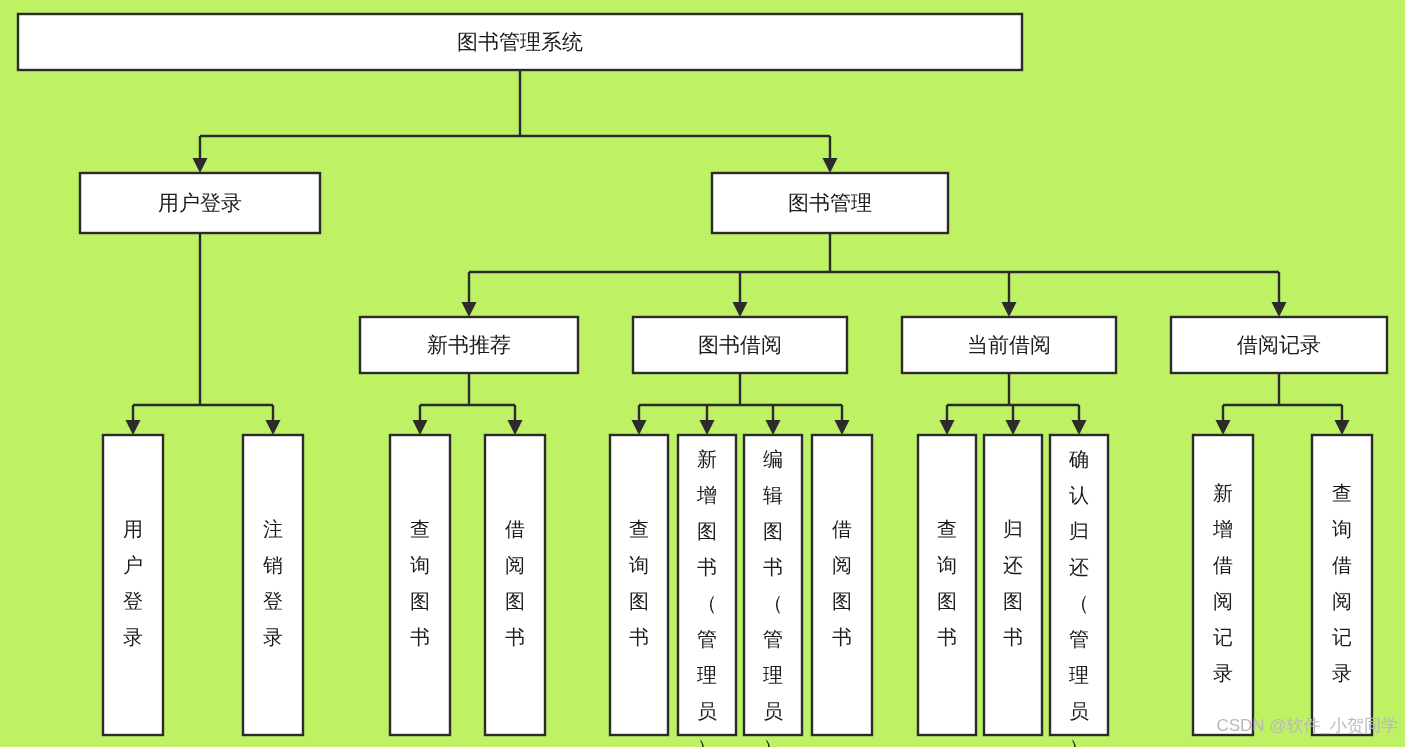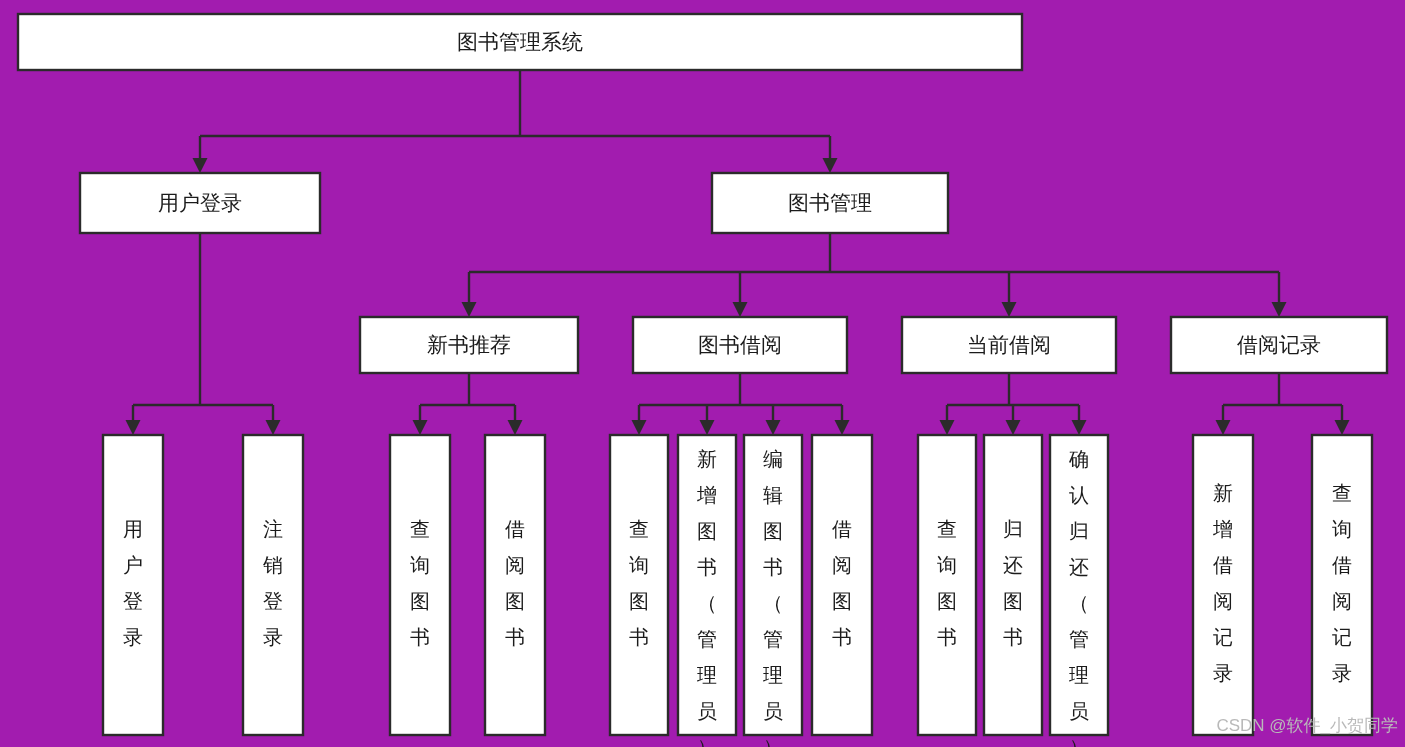--- a/index.html
+++ b/index.html
@@ -11,21 +11,21 @@
   body {
     width: 1405px;
     height: 747px;
     overflow: hidden;
     font-family: "Liberation Sans", "DejaVu Sans", sans-serif;
   }
   #diagram-root {
     position: relative;
     width: 1405px;
     height: 747px;
-    background: #a21caf;
+    background: #bef264;
   }
   svg.diagram-canvas {
     position: absolute;
     top: 0;
     left: 0;
     width: 1405px;
     height: 747px;
     display: block;
   }
   .node-box {

